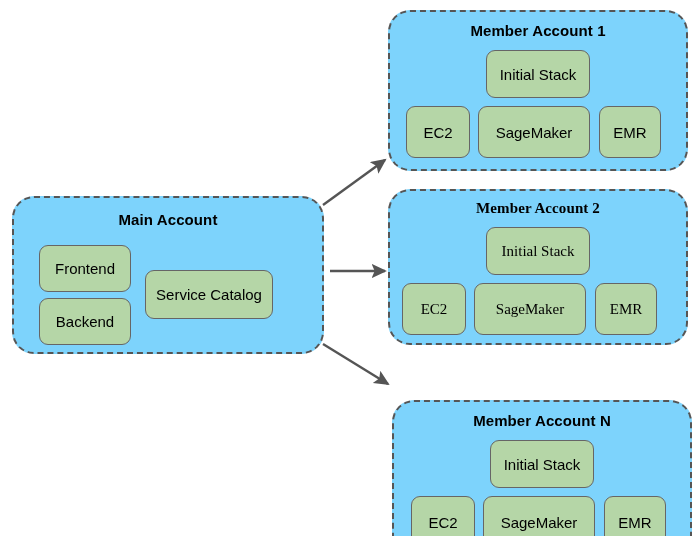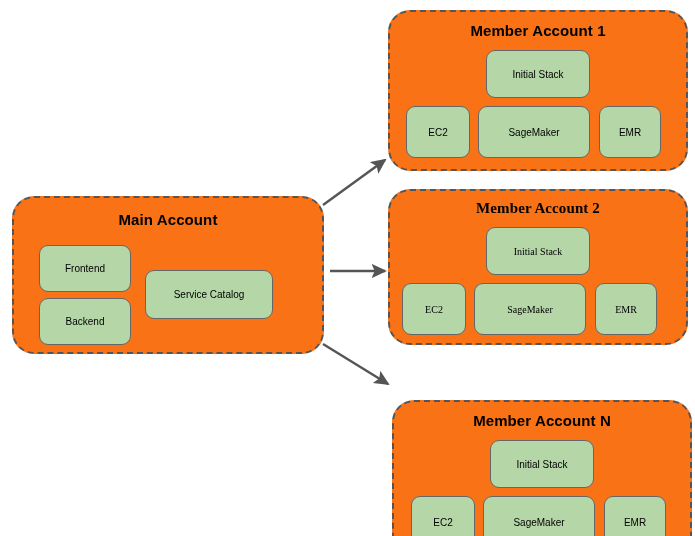--- a/index.html
+++ b/index.html
@@ -19,21 +19,21 @@
     position: absolute;
     left: 0;
     top: 0;
     width: 695px;
     height: 536px;
   }
   
   .account {
     position: absolute;
     box-sizing: border-box;
-    background: #f97316;
+    background: #7dd3fc;
     border: 2px dashed #555555;
     border-radius: 22px;
   }
   .account-title {
     position: absolute;
     left: 0;
     right: 0;
     text-align: center;
     font-size: 15px;
     font-weight: bold;
@@ -46,21 +46,21 @@
   
   .svc {
     position: absolute;
     box-sizing: border-box;
     background: #b5d6a7;
     border: 1.3px solid #666666;
     border-radius: 9px;
     display: flex;
     align-items: center;
     justify-content: center;
-    font-size: 10px;
+    font-size: 15px;
     color: #000000;
     white-space: nowrap;
   }
   
   #arrows {
     position: absolute;
     left: 0;
     top: 0;
     width: 695px;
     height: 536px;

